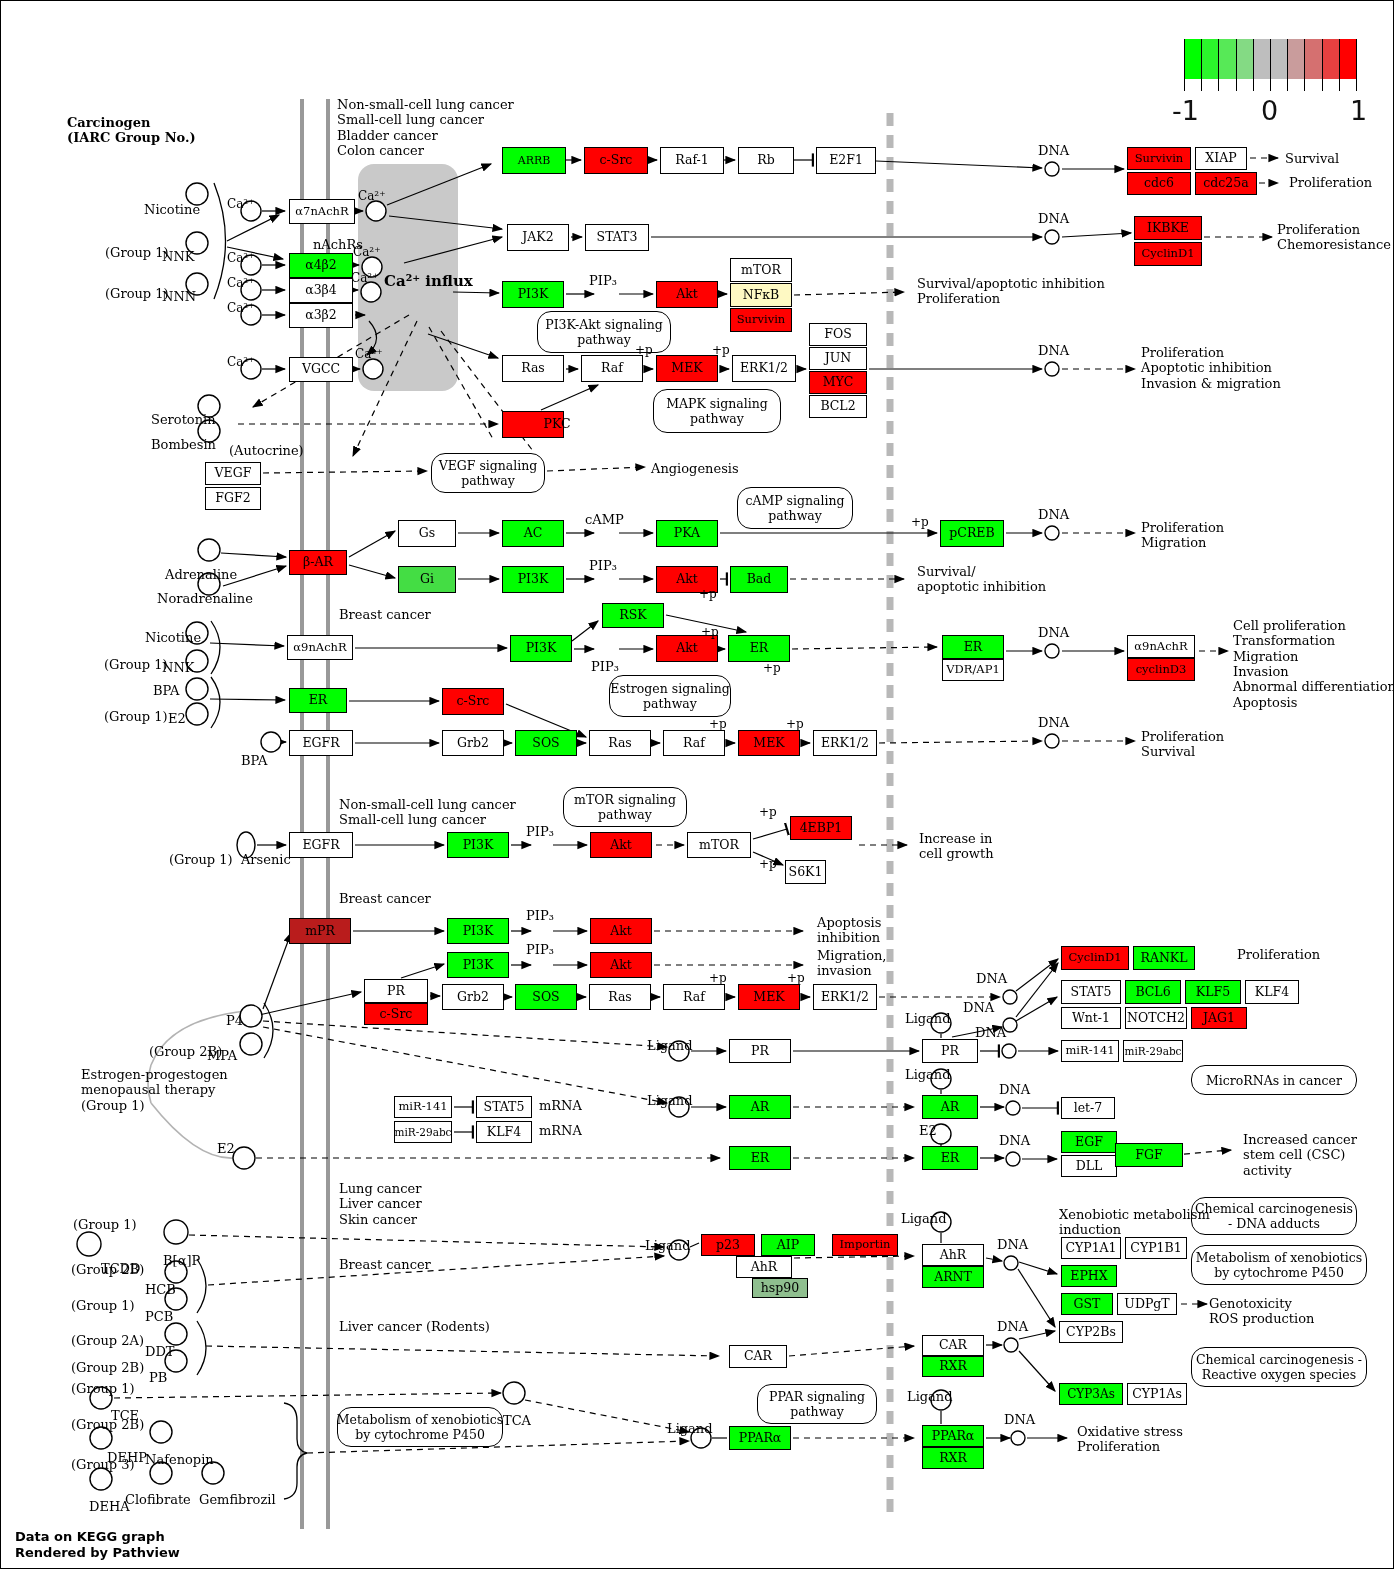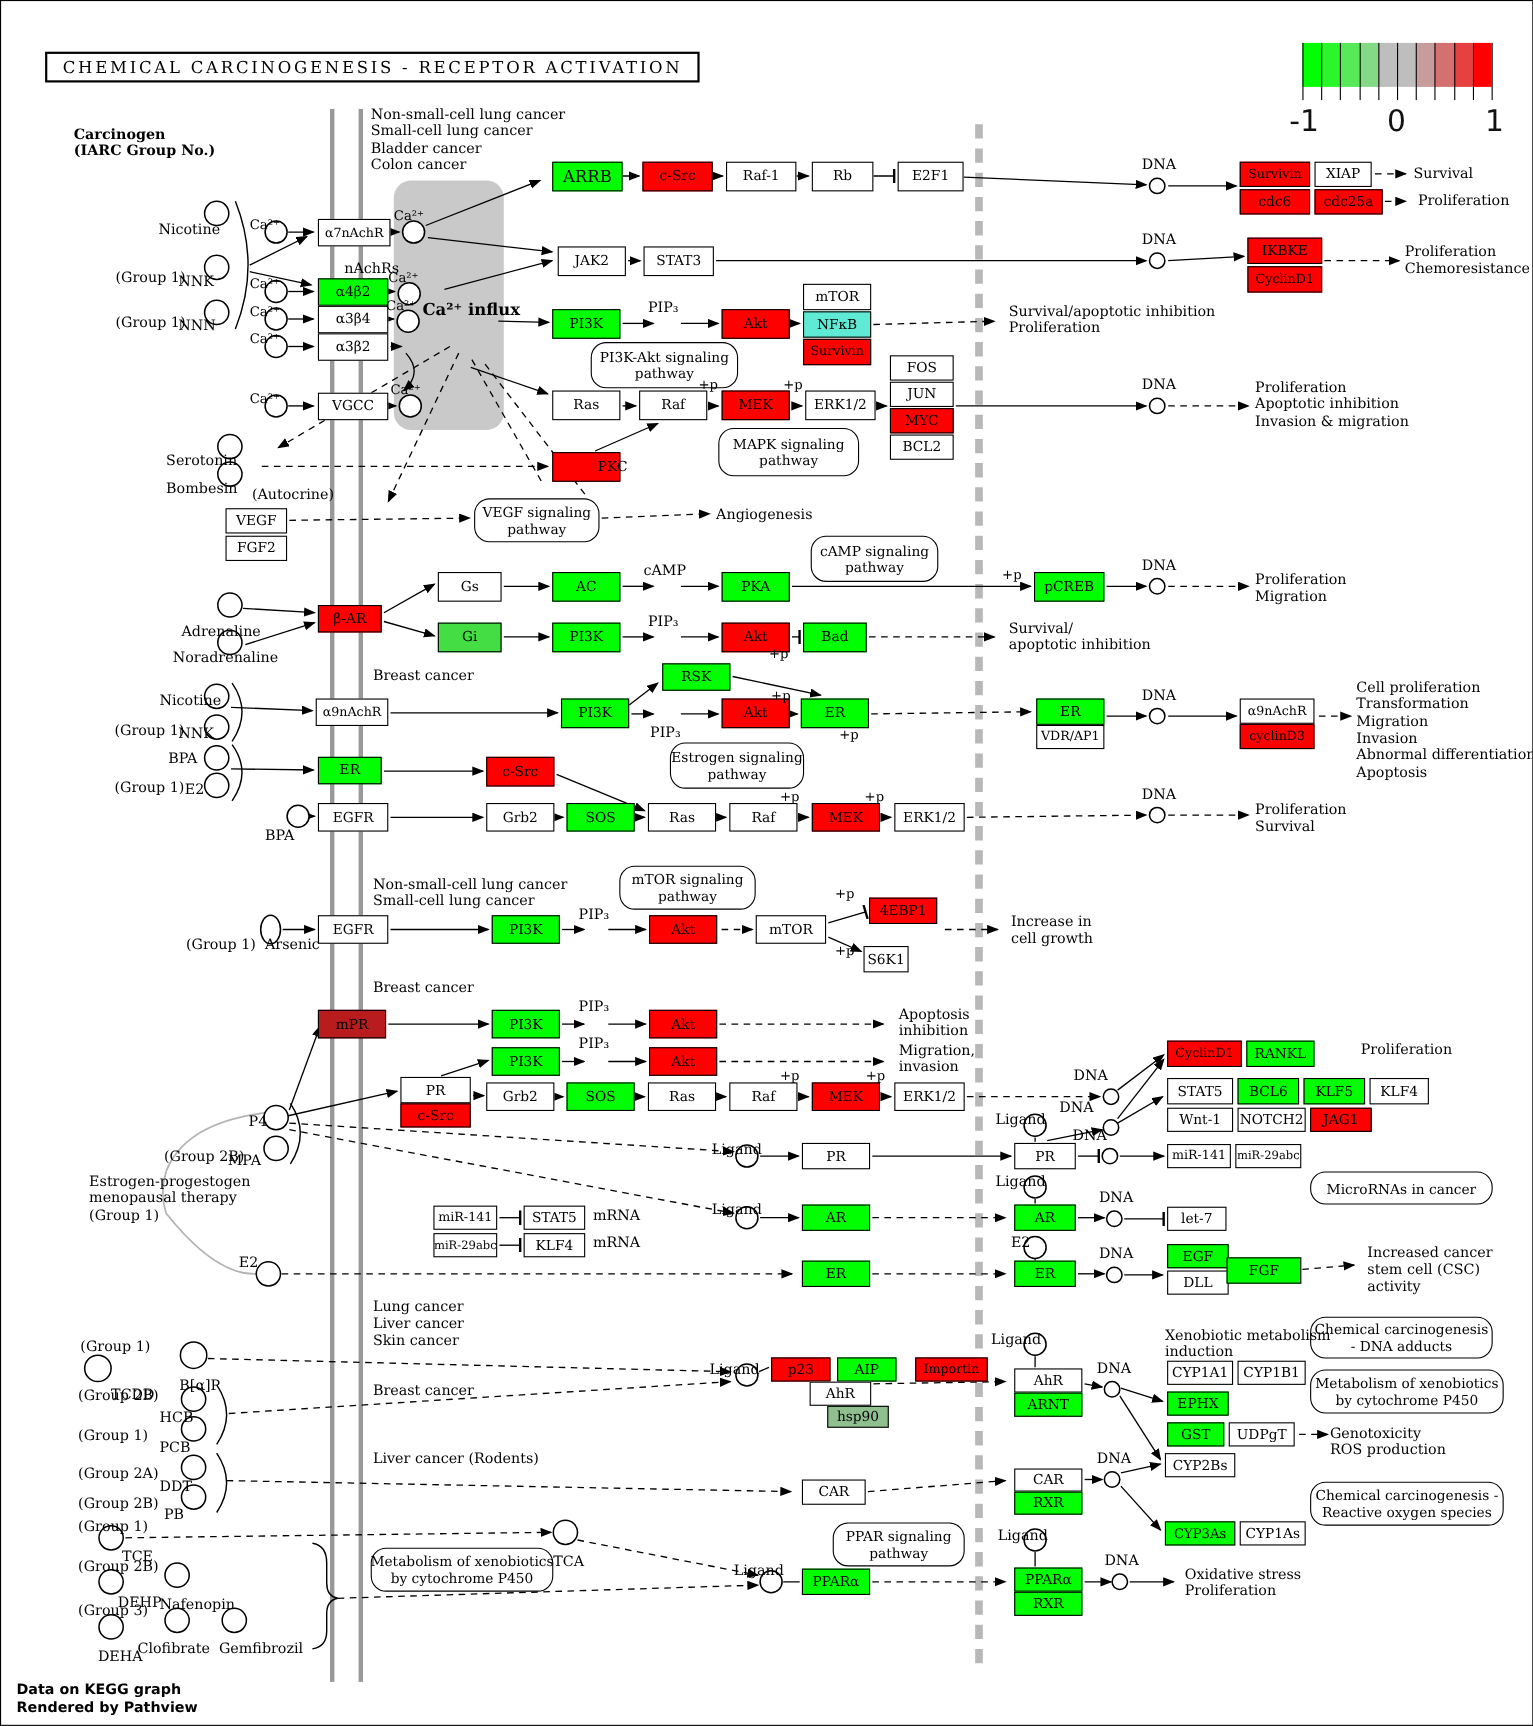--- a/index.html
+++ b/index.html
@@ -271,37 +271,37 @@
       <div class="lbl" style="left: 1037px; top: 624px; font-size: 13px;">DNA</div>
       <div class="lbl" style="left: 1037px; top: 714px; font-size: 13px;">DNA</div>
       <div class="lbl" style="left: 975px; top: 970px; font-size: 13px;">DNA</div>
       <div class="lbl" style="left: 962px; top: 999px; font-size: 13px;">DNA</div>
       <div class="lbl" style="left: 974px; top: 1024px; font-size: 13px;">DNA</div>
       <div class="lbl" style="left: 998px; top: 1081px; font-size: 13px;">DNA</div>
       <div class="lbl" style="left: 998px; top: 1132px; font-size: 13px;">DNA</div>
       <div class="lbl" style="left: 996px; top: 1236px; font-size: 13px;">DNA</div>
       <div class="lbl" style="left: 996px; top: 1318px; font-size: 13px;">DNA</div>
       <div class="lbl" style="left: 1003px; top: 1411px; font-size: 13px;">DNA</div>
-      <div class="gene" style="left: 501px; top: 146px; width: 64px; height: 27px; background: rgb(0, 255, 0); font-size: 15px;">ARRB</div>
+      <div class="gene" style="left: 501px; top: 146px; width: 64px; height: 27px; background: rgb(0, 255, 0); font-size: 11px;">ARRB</div>
       <div class="gene" style="left: 583px; top: 146px; width: 64px; height: 27px; background: rgb(255, 0, 0); font-size: 12.5px;">c-Src</div>
       <div class="gene" style="left: 659px; top: 146px; width: 64px; height: 27px; background: rgb(255, 255, 255); font-size: 12.5px;">Raf-1</div>
       <div class="gene" style="left: 737px; top: 146px; width: 56px; height: 27px; background: rgb(255, 255, 255); font-size: 12.5px;">Rb</div>
       <div class="gene" style="left: 815px; top: 146px; width: 60px; height: 27px; background: rgb(255, 255, 255); font-size: 12.5px;">E2F1</div>
       <div class="gene" style="left: 1126px; top: 146px; width: 64px; height: 23px; background: rgb(255, 0, 0); font-size: 11.5px;">Survivin</div>
       <div class="gene" style="left: 1194px; top: 146px; width: 52px; height: 23px; background: rgb(255, 255, 255); font-size: 12.5px;">XIAP</div>
       <div class="gene" style="left: 1126px; top: 171px; width: 64px; height: 23px; background: rgb(255, 0, 0); font-size: 12.5px;">cdc6</div>
       <div class="gene" style="left: 1194px; top: 171px; width: 62px; height: 23px; background: rgb(255, 0, 0); font-size: 12.5px;">cdc25a</div>
       <div class="gene" style="left: 506px; top: 223px; width: 62px; height: 27px; background: rgb(255, 255, 255); font-size: 12.5px;">JAK2</div>
       <div class="gene" style="left: 584px; top: 223px; width: 64px; height: 27px; background: rgb(255, 255, 255); font-size: 12.5px;">STAT3</div>
       <div class="gene" style="left: 1133px; top: 215px; width: 68px; height: 24px; background: rgb(255, 0, 0); font-size: 12.5px;">IKBKE</div>
       <div class="gene" style="left: 1133px; top: 241px; width: 68px; height: 24px; background: rgb(255, 0, 0); font-size: 11.5px;">CyclinD1</div>
       <div class="gene" style="left: 501px; top: 280px; width: 62px; height: 27px; background: rgb(0, 255, 0); font-size: 12.5px;">PI3K</div>
       <div class="gene" style="left: 655px; top: 280px; width: 62px; height: 27px; background: rgb(255, 0, 0); font-size: 12.5px;">Akt</div>
       <div class="gene" style="left: 729px; top: 257px; width: 62px; height: 24px; background: rgb(255, 255, 255); font-size: 12.5px;">mTOR</div>
-      <div class="gene" style="left: 729px; top: 282px; width: 62px; height: 24px; background: #5eead4; font-size: 12.5px;">NFκB</div>
+      <div class="gene" style="left: 729px; top: 282px; width: 62px; height: 24px; background: #fef9c3; font-size: 12.5px;">NFκB</div>
       <div class="gene" style="left: 729px; top: 307px; width: 62px; height: 24px; background: rgb(255, 0, 0); font-size: 11.5px;">Survivin</div>
       <div class="gene" style="left: 501px; top: 354px; width: 62px; height: 27px; background: rgb(255, 255, 255); font-size: 12.5px;">Ras</div>
       <div class="gene" style="left: 580px; top: 354px; width: 62px; height: 27px; background: rgb(255, 255, 255); font-size: 12.5px;">Raf</div>
       <div class="gene" style="left: 655px; top: 354px; width: 62px; height: 27px; background: rgb(255, 0, 0); font-size: 12.5px;">MEK</div>
       <div class="gene" style="left: 731px; top: 354px; width: 64px; height: 27px; background: rgb(255, 255, 255); font-size: 12.5px;">ERK1/2</div>
       <div class="gene" style="left: 808px; top: 322px; width: 58px; height: 23px; background: rgb(255, 255, 255); font-size: 12.5px;">FOS</div>
       <div class="gene" style="left: 808px; top: 346px; width: 58px; height: 23px; background: rgb(255, 255, 255); font-size: 12.5px;">JUN</div>
       <div class="gene" style="left: 808px; top: 370px; width: 58px; height: 23px; background: rgb(255, 0, 0); font-size: 12.5px;">MYC</div>
       <div class="gene" style="left: 808px; top: 394px; width: 58px; height: 23px; background: rgb(255, 255, 255); font-size: 12.5px;">BCL2</div>
       <div class="gene" style="left: 501px; top: 410px; width: 62px; height: 27px; background: rgb(255, 0, 0); font-size: 12.5px; padding-left: 48px;">PKC</div>
@@ -561,23 +561,20 @@
       <div class="lbl" style="left: 144px; top: 1451px; font-size: 13px;">Nafenopin</div>
       <div class="lbl" style="left: 70px; top: 1456px; font-size: 13px;">(Group 3)</div>
       <div class="lbl" style="left: 88px; top: 1498px; font-size: 13px;">DEHA</div>
       <div class="lbl" style="left: 124px; top: 1491px; font-size: 13px;">Clofibrate</div>
       <div class="lbl" style="left: 198px; top: 1491px; font-size: 13px;">Gemfibrozil</div>
       <div class="lbl" style="left: 666px; top: 1420px; font-size: 13px;">Ligand</div>
       <div class="lbl" style="left: 906px; top: 1388px; font-size: 13px;">Ligand</div>
       <div class="lbl" style="left: 1076px; top: 1423px; font-size: 13px;">Oxidative stress
 Proliferation</div>
     </div>
-  <div id="title-box">
-    <span>CHEMICAL CARCINOGENESIS - RECEPTOR ACTIVATION</span>
-  </div>
   <div id="legend">
       <div style="position: absolute; left: 1183px; top: 38px; width: 17.2px; height: 40px; background: rgb(0, 255, 0);"></div>
       <div style="position: absolute; left: 1200.2px; top: 38px; width: 17.2px; height: 40px; background: rgb(43, 245, 43);"></div>
       <div style="position: absolute; left: 1217.4px; top: 38px; width: 17.2px; height: 40px; background: rgb(87, 233, 87);"></div>
       <div style="position: absolute; left: 1234.6px; top: 38px; width: 17.2px; height: 40px; background: rgb(132, 218, 132);"></div>
       <div style="position: absolute; left: 1251.8px; top: 38px; width: 17.2px; height: 40px; background: rgb(190, 190, 190);"></div>
       <div style="position: absolute; left: 1269px; top: 38px; width: 17.2px; height: 40px; background: rgb(190, 190, 190);"></div>
       <div style="position: absolute; left: 1286.2px; top: 38px; width: 17.2px; height: 40px; background: rgb(201, 156, 156);"></div>
       <div style="position: absolute; left: 1303.4px; top: 38px; width: 17.2px; height: 40px; background: rgb(213, 112, 112);"></div>
       <div style="position: absolute; left: 1320.6px; top: 38px; width: 17.2px; height: 40px; background: rgb(231, 64, 64);"></div>

